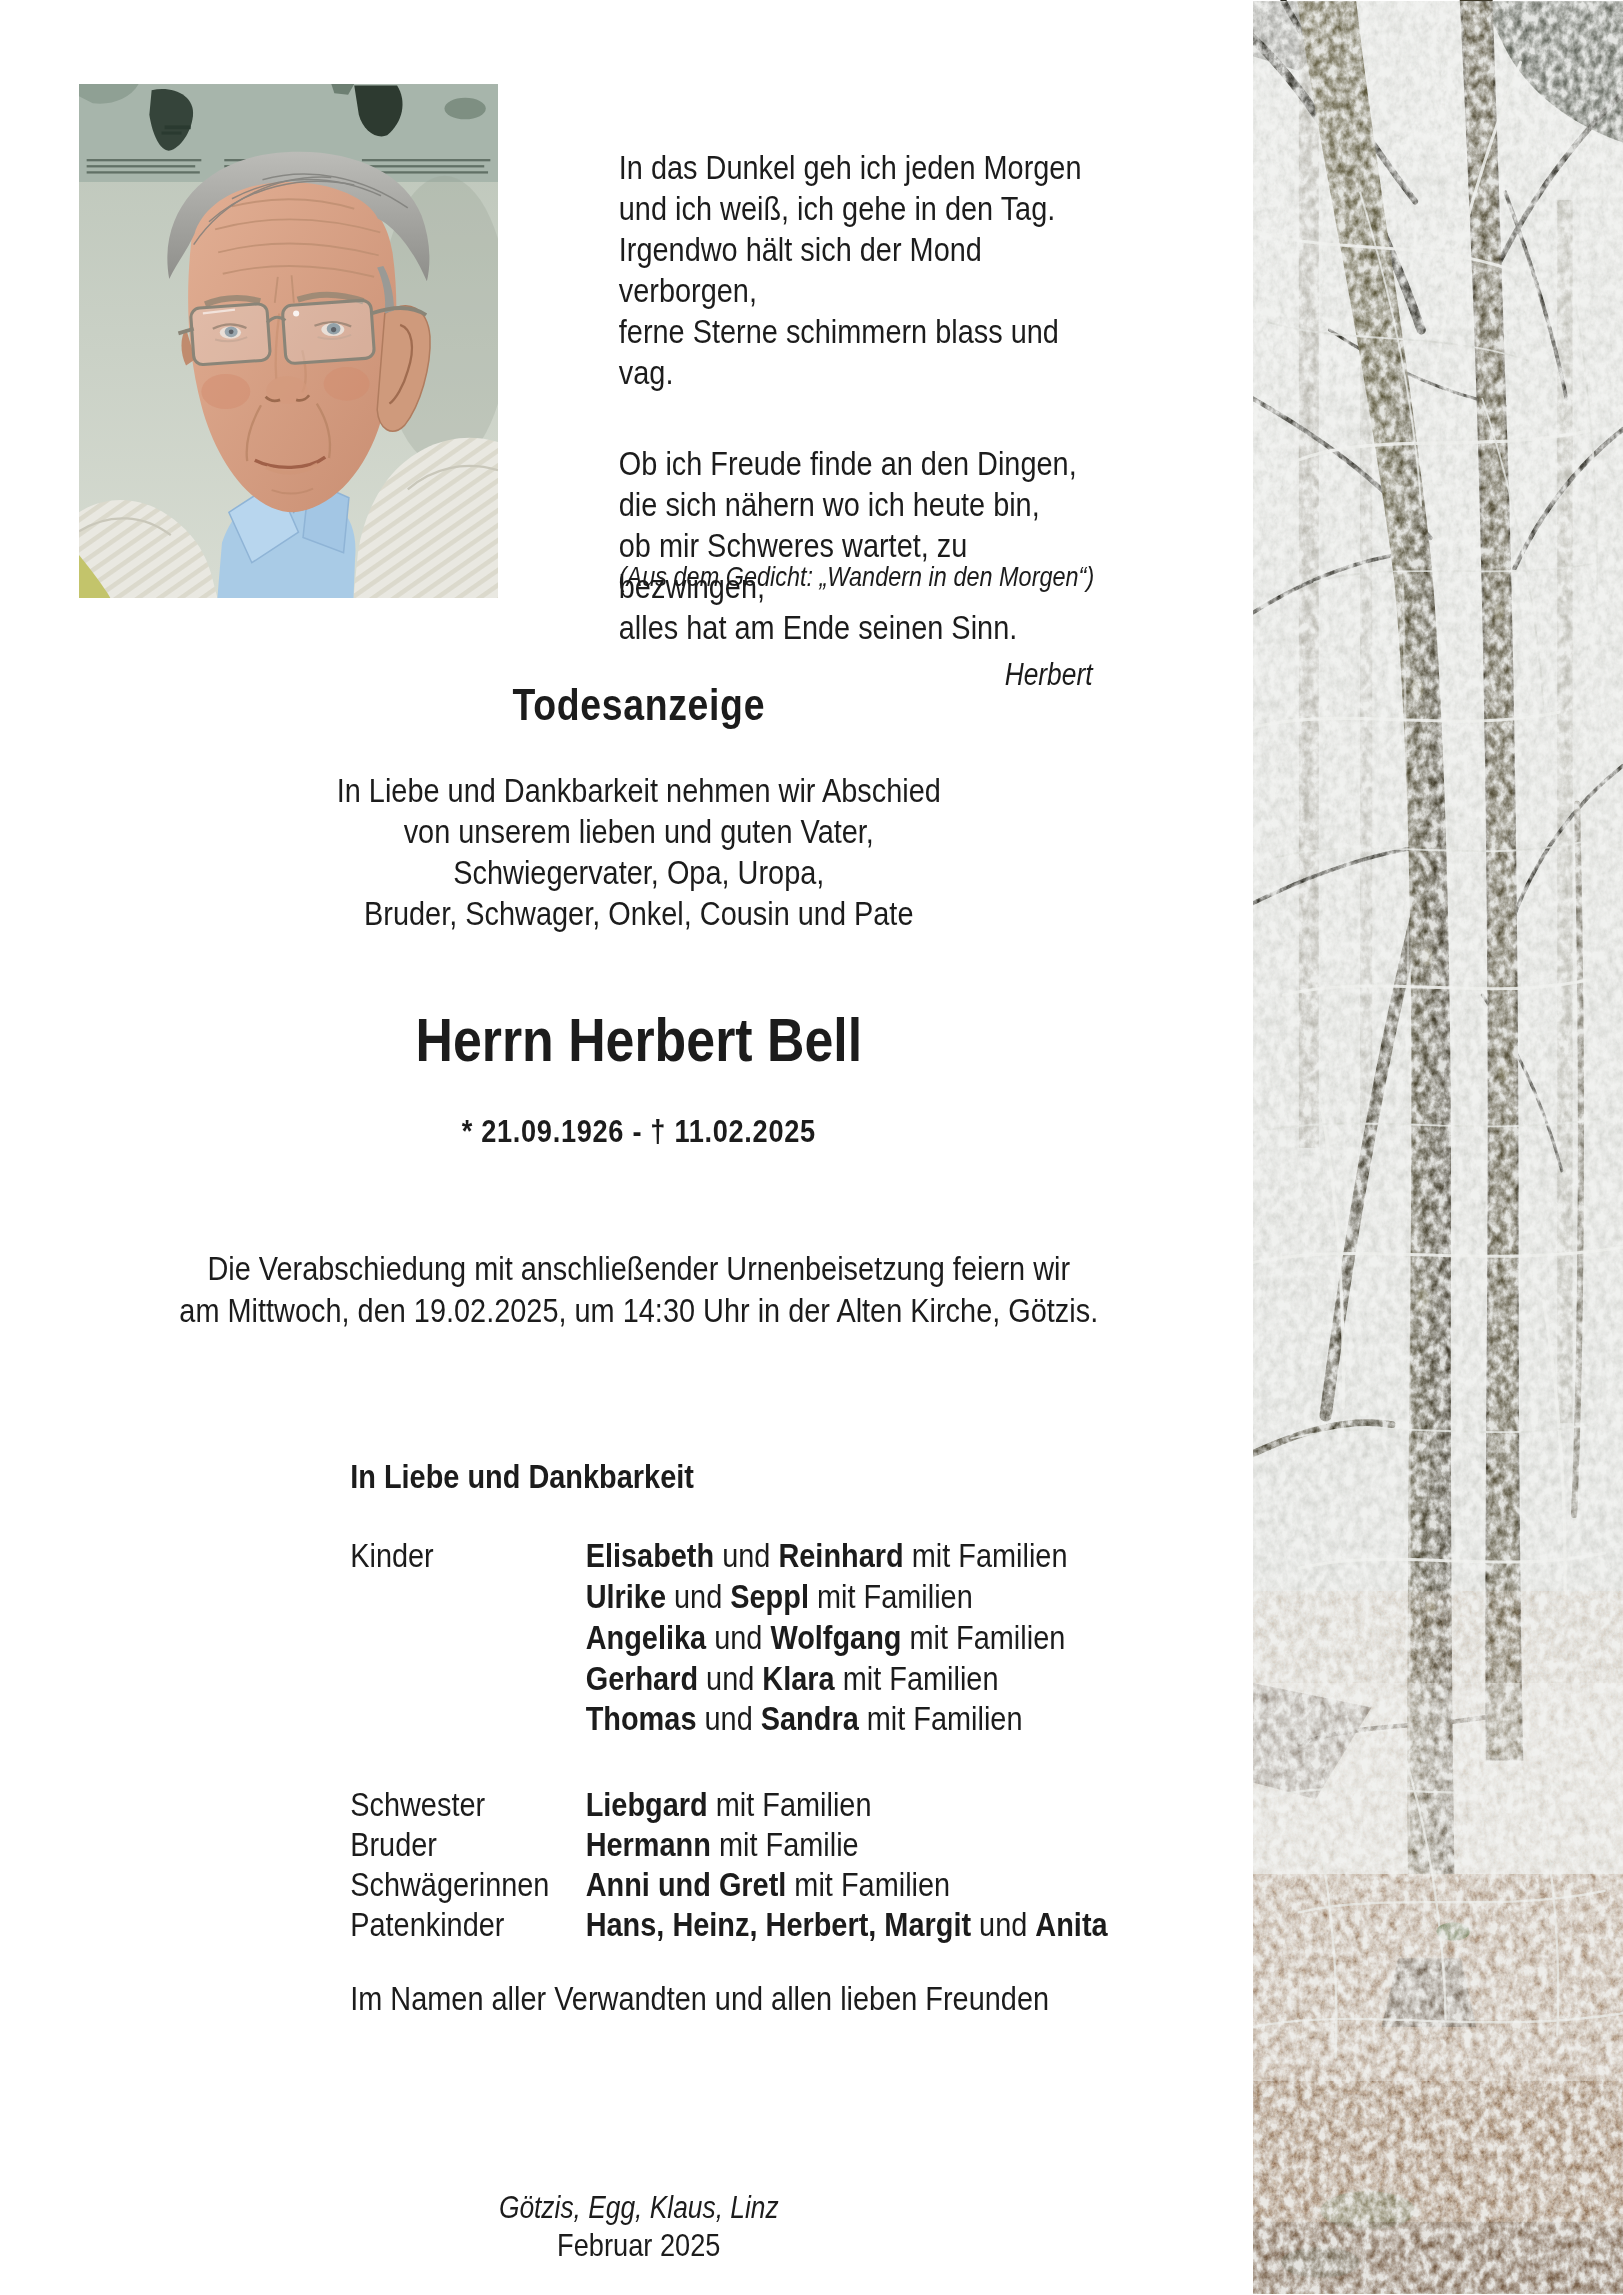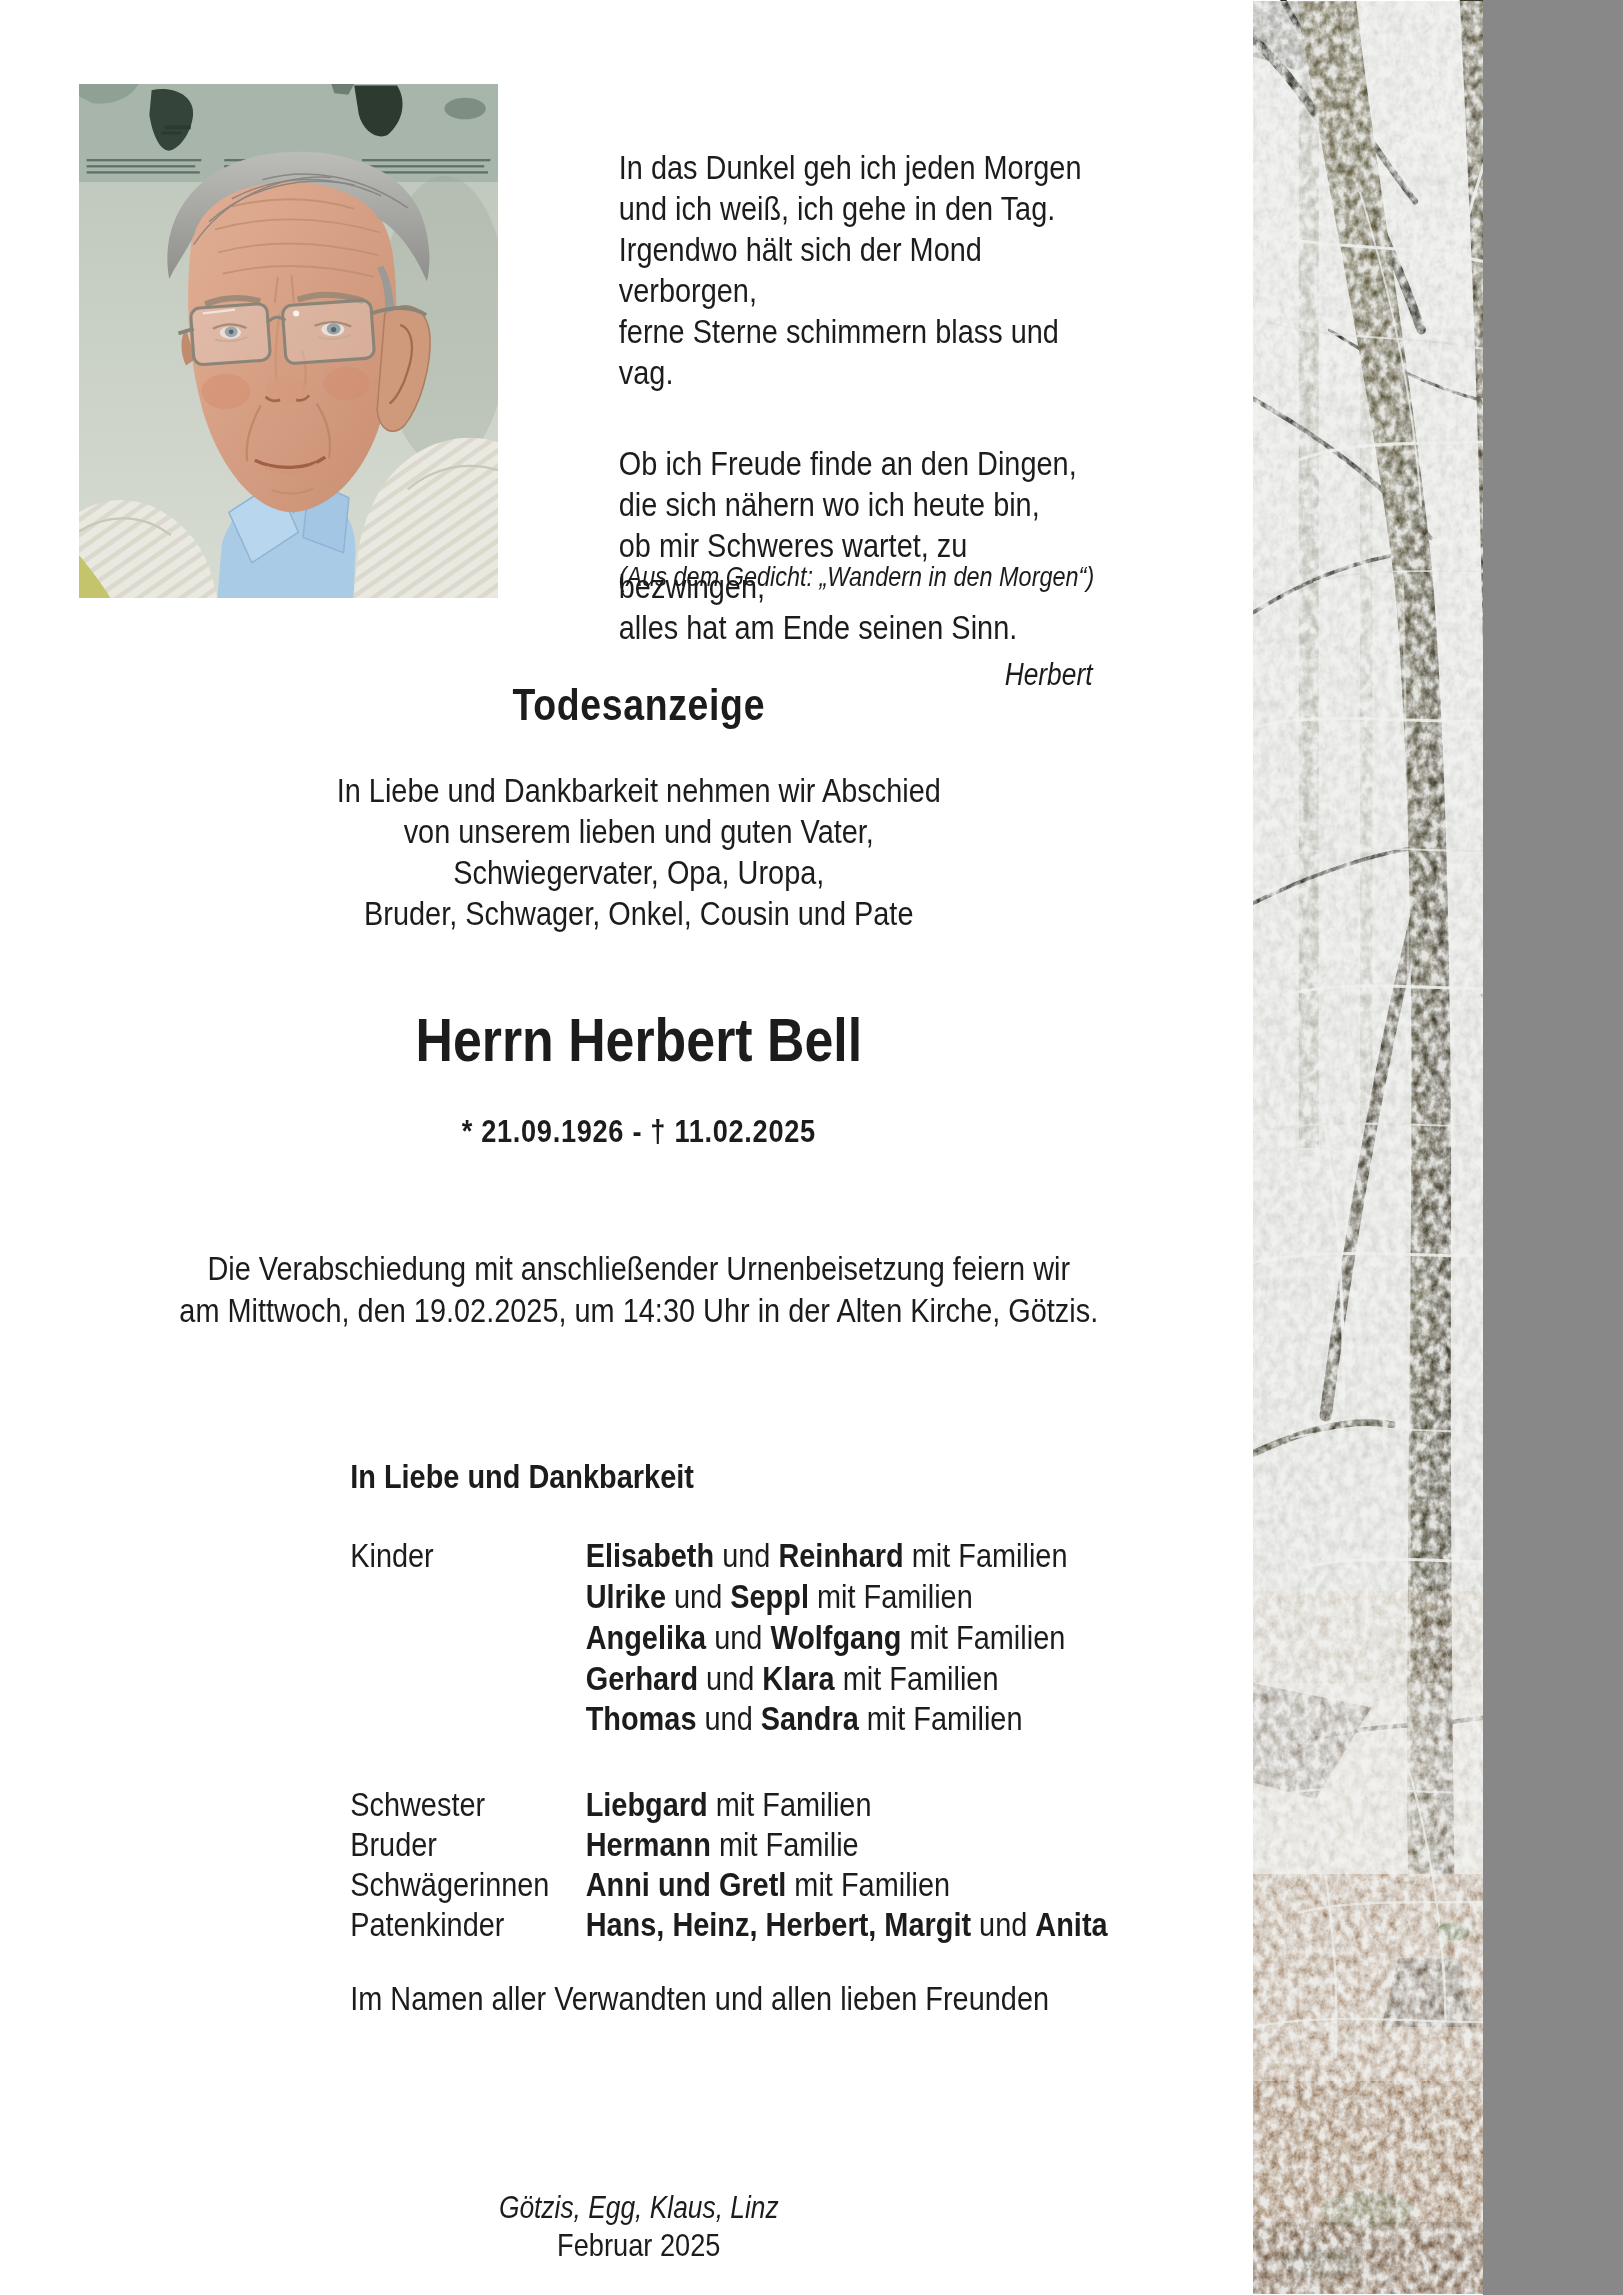--- a/index.html
+++ b/index.html
@@ -1,16 +1,16 @@
 <!DOCTYPE html>
 <html style="font-size:12.2px"><head>
 <meta charset="utf-8">
 <style>
   html,body{margin:0;padding:0;background:#888;}
-  .page{position:relative;width:1483px;height:2295px;background:#ffffff;overflow:hidden;
+  .page{position:relative;width:1623px;height:2295px;background:#ffffff;overflow:hidden;
         font-family:"Liberation Sans",sans-serif;color:#1c1c1c;}
   .abs{position:absolute;}
   
   .scalewrap{position:absolute;left:0;top:0;width:1503px;height:2295px;
              transform:scaleX(0.85);transform-origin:0 0;}
   .center{width:100%;text-align:center;}
   .poem{left:728px;top:147px;width:568px;font-size:34px;line-height:41px;}
   .stanza2{margin-top:50px;}
   .attr{margin-top:7.7px;text-align:right;padding-right:10.7px;font-style:italic;
         font-size:31px;line-height:37px;}

